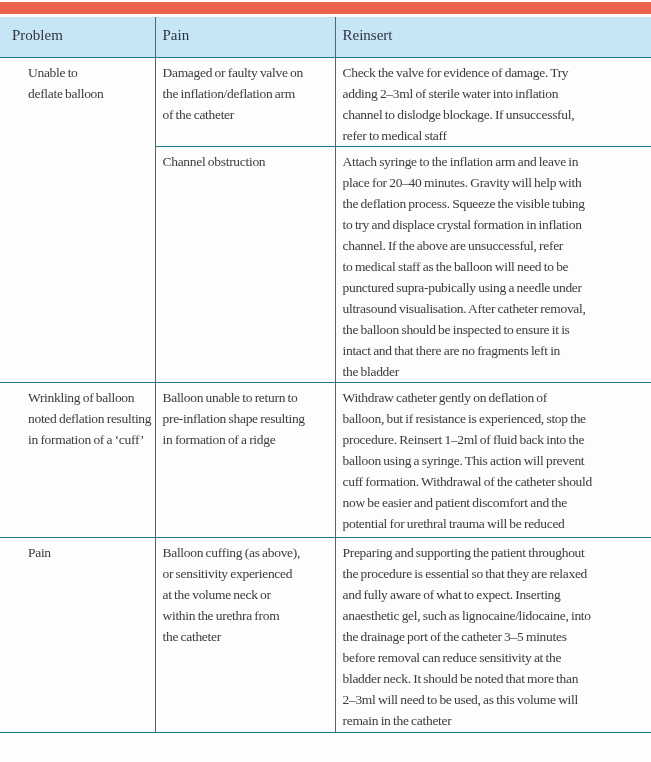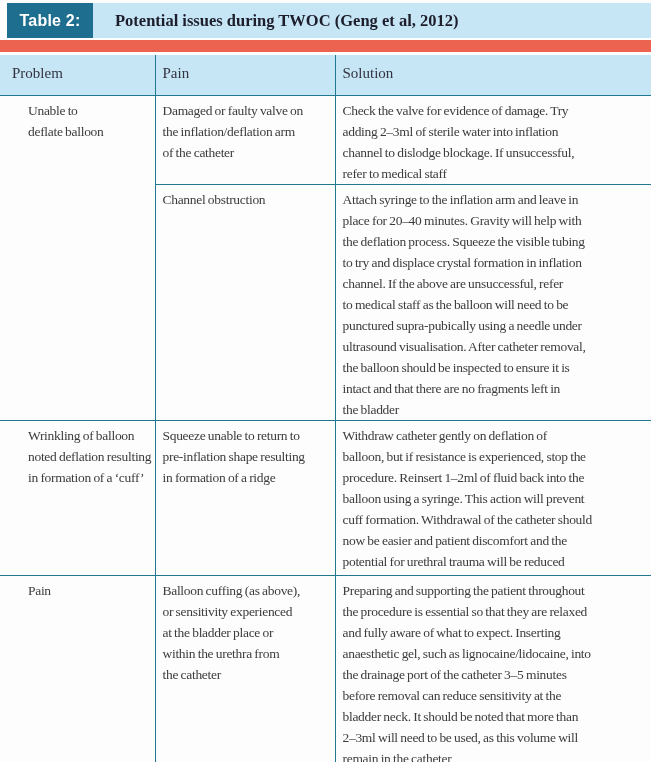--- a/index.html
+++ b/index.html
@@ -91,38 +91,34 @@
   tr.row-3   { height: 195px; }
   tr.subrow td { border-top: 1px solid var(--rule); }
   tr.group-start td { border-top: 1px solid var(--rule); }
   tr.last td { border-bottom: 1px solid var(--rule); }
 </style>
 </head>
 <body>
 
 <div class="page">
 
-  <div class="title-band">
-    <div class="table-label">Table 2:</div>
-    <div class="table-title">Potential issues during TWOC (Geng et al, 2012)</div>
-  </div>
 
   <div class="accent-stripe"></div>
 
   <table class="issues">
     <colgroup>
       <col class="c-problem">
       <col class="c-cause">
       <col class="c-solution">
     </colgroup>
     <thead>
       <tr>
         <th class="first">Problem</th>
         <th class="divided">Pain</th>
-        <th class="divided">Solution</th>
+        <th class="divided">Reinsert</th>
       </tr>
     </thead>
     <tbody>
       <tr class="row-1a">
         <td class="first" rowspan="2">Unable to
 deflate balloon</td>
         <td class="divided">Damaged or faulty valve on
 the inflation/deflation arm
 of the catheter</td>
         <td class="divided">Check the valve for evidence of damage. Try
@@ -141,36 +137,36 @@
 punctured supra-pubically using a needle under
 ultrasound visualisation. After catheter removal,
 the balloon should be inspected to ensure it is
 intact and that there are no fragments left in
 the bladder</td>
       </tr>
       <tr class="row-2 group-start">
         <td class="first">Wrinkling of balloon
 noted deflation resulting
 in formation of a ‘cuff’</td>
-        <td class="divided">Squeeze unable to return to
+        <td class="divided">Balloon unable to return to
 pre-inflation shape resulting
 in formation of a ridge</td>
         <td class="divided">Withdraw catheter gently on deflation of
 balloon, but if resistance is experienced, stop the
 procedure. Reinsert 1–2ml of fluid back into the
 balloon using a syringe. This action will prevent
 cuff formation. Withdrawal of the catheter should
 now be easier and patient discomfort and the
 potential for urethral trauma will be reduced</td>
       </tr>
       <tr class="row-3 group-start last">
         <td class="first">Pain</td>
         <td class="divided">Balloon cuffing (as above),
 or sensitivity experienced
-at the bladder place or
+at the volume neck or
 within the urethra from
 the catheter</td>
         <td class="divided">Preparing and supporting the patient throughout
 the procedure is essential so that they are relaxed
 and fully aware of what to expect. Inserting
 anaesthetic gel, such as lignocaine/lidocaine, into
 the drainage port of the catheter 3–5 minutes
 before removal can reduce sensitivity at the
 bladder neck. It should be noted that more than
 2–3ml will need to be used, as this volume will

